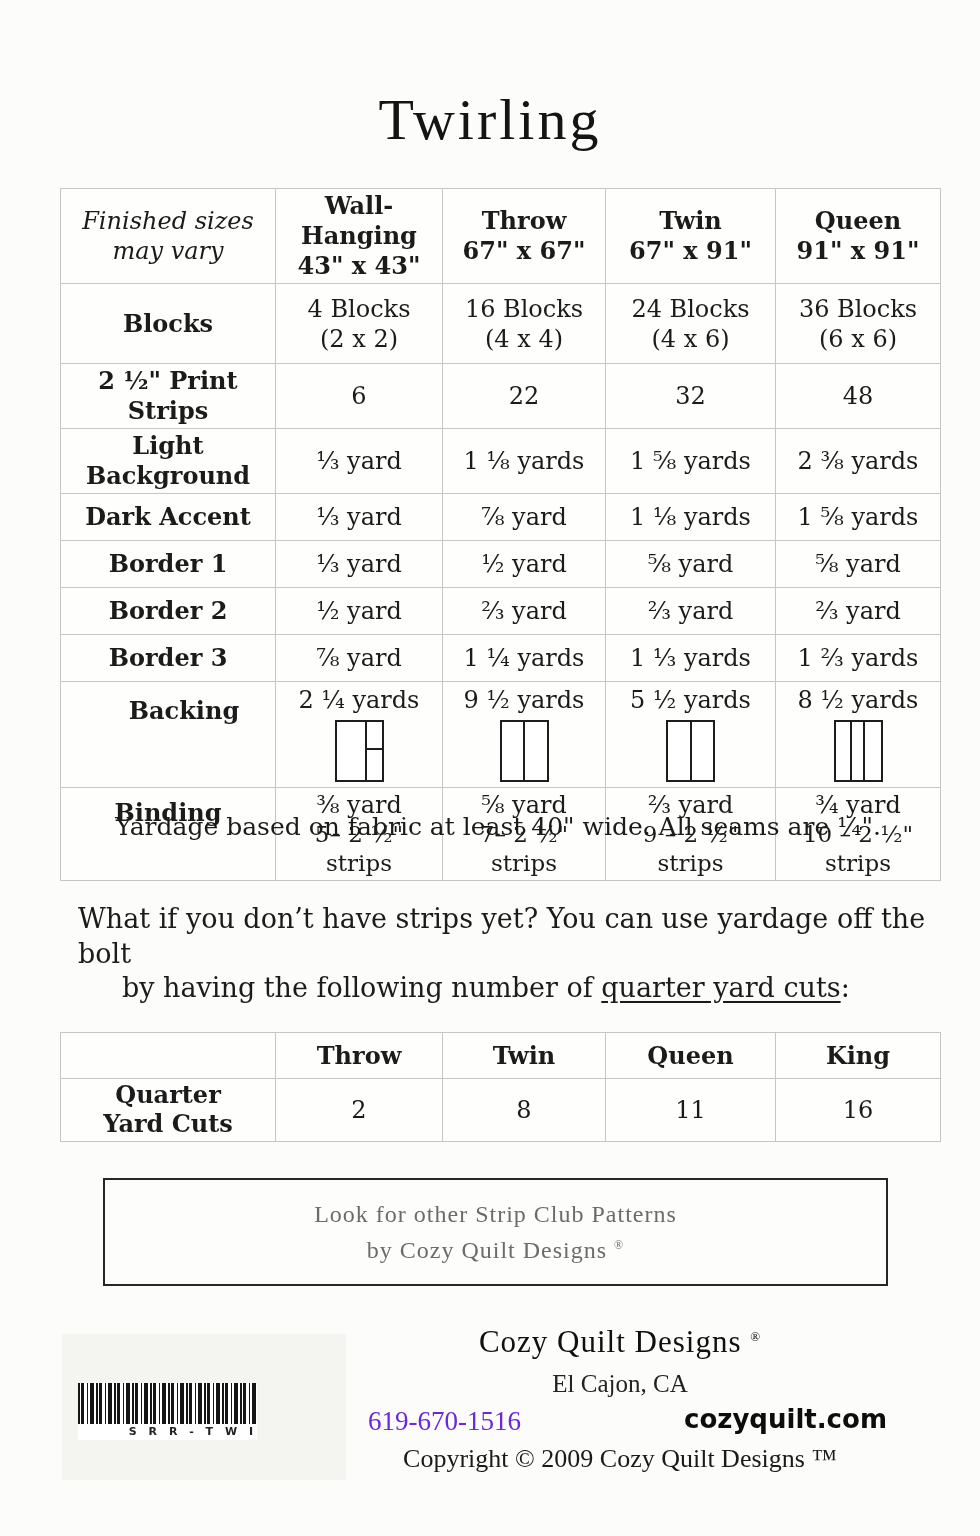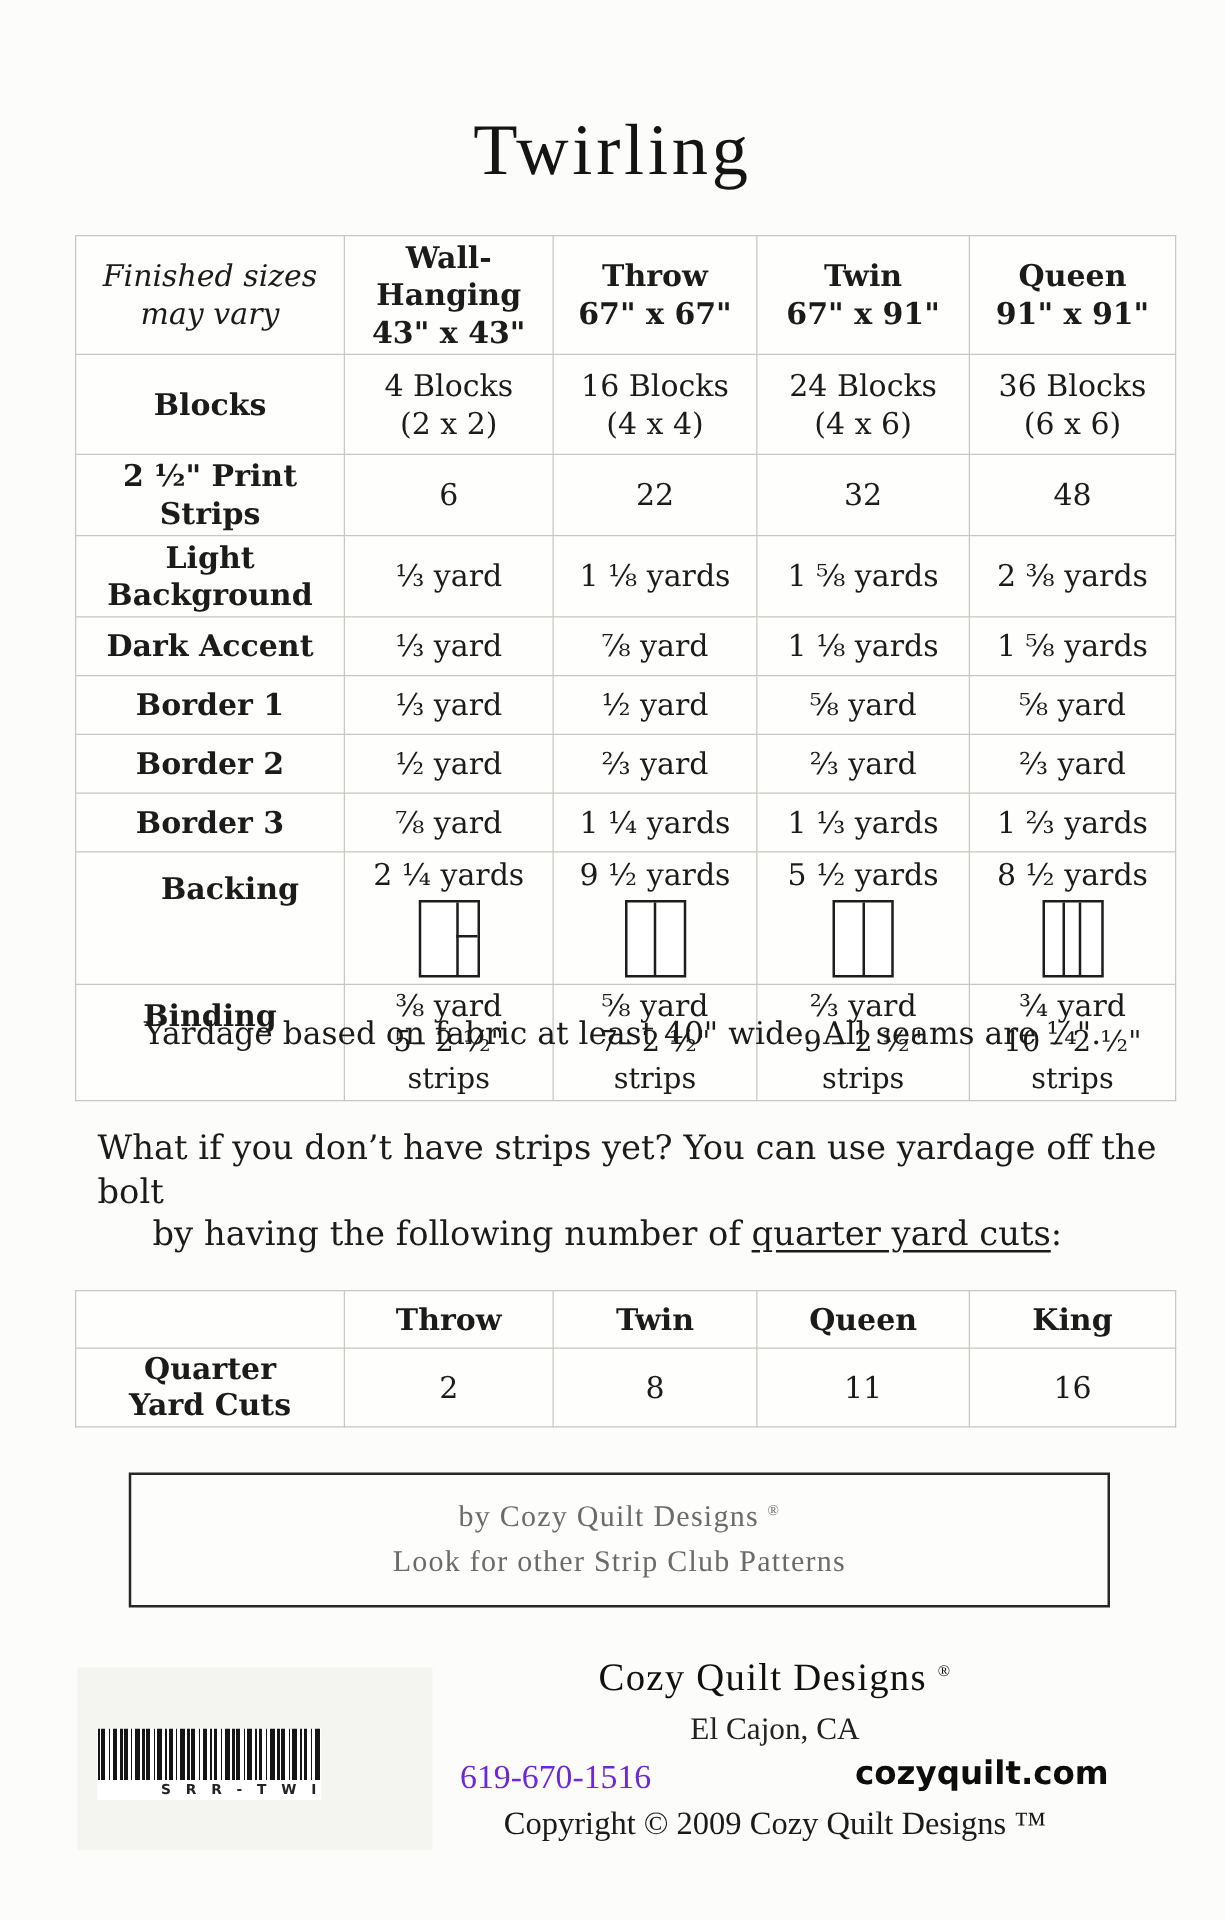--- a/index.html
+++ b/index.html
@@ -313,22 +313,22 @@
         </td>
         <td>2</td>
         <td>8</td>
         <td>11</td>
         <td>16</td>
       </tr>
     </tbody>
   </table>
 
   <div class="promo">
+    <div>Look for other Strip Club Patterns</div>
     <div><span>by Cozy Quilt Designs</span> <sup>®</sup></div>
-    <div>Look for other Strip Club Patterns</div>
   </div>
 
   <div class="patch"></div>
   <div class="bars"></div>
   <div class="bars-label">S R R - T W I</div>
 
   <div class="company"><span>Cozy Quilt Designs</span> <sup>®</sup></div>
   <div class="city">El Cajon, CA</div>
   <div class="phone">619-670-1516</div>
   <div class="website">cozyquilt.com</div>

